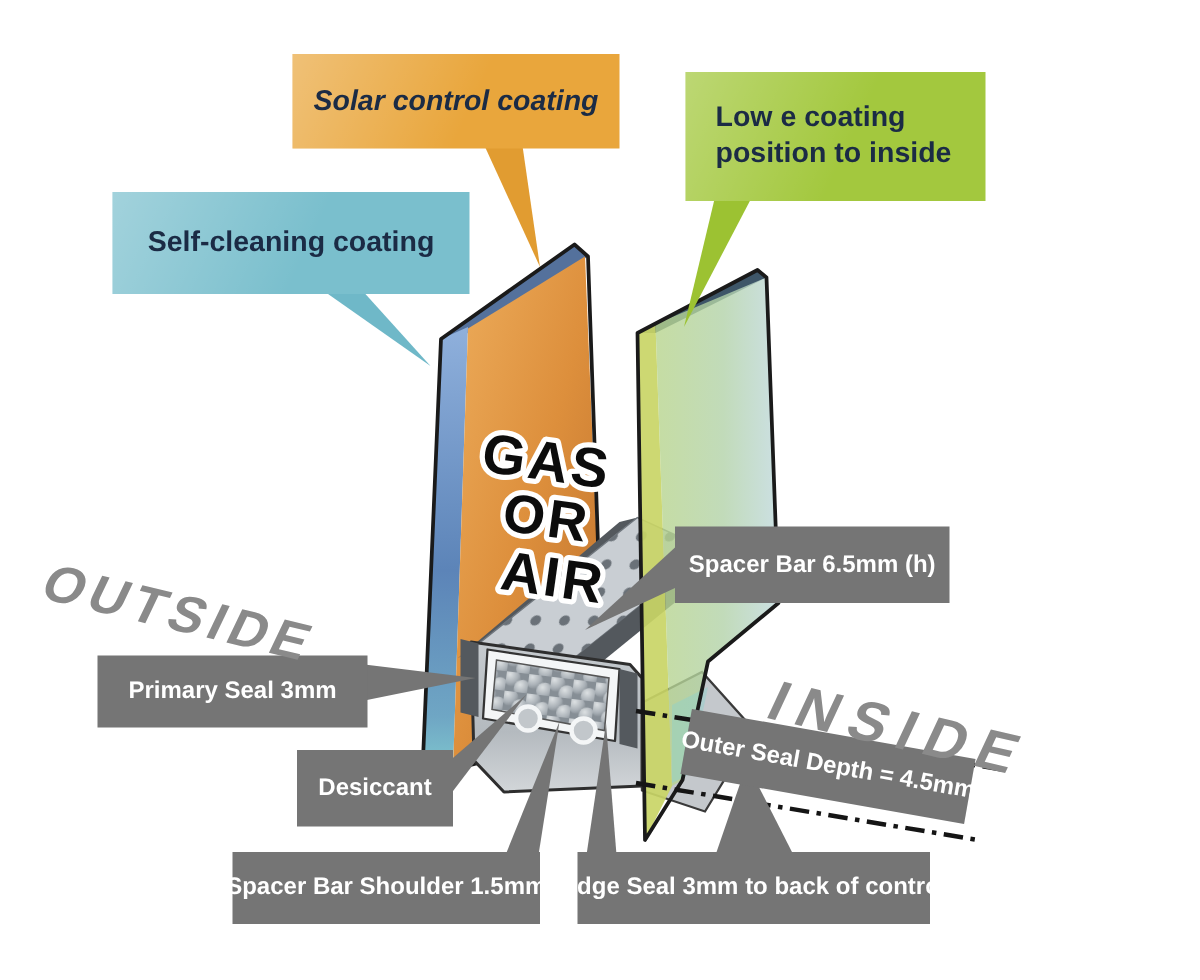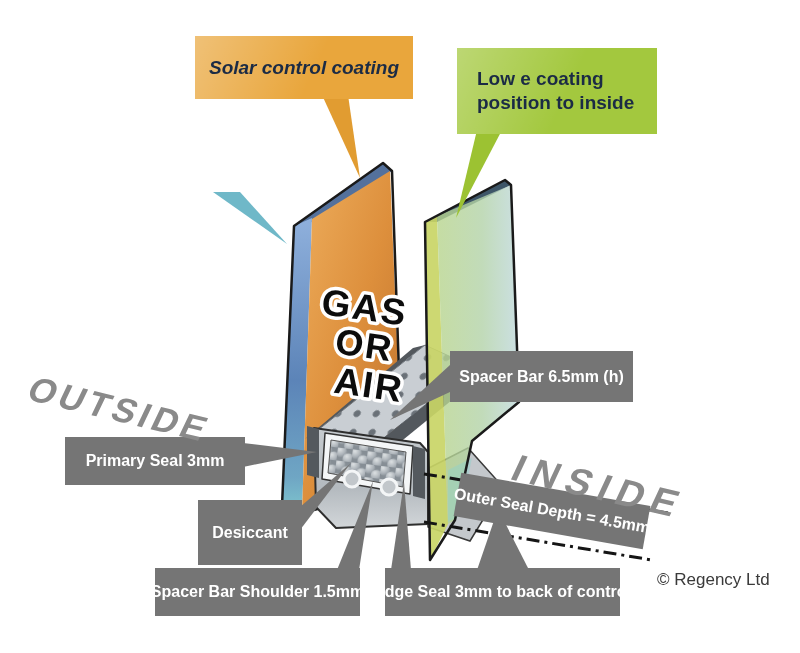--- a/index.html
+++ b/index.html
@@ -14,21 +14,21 @@
 
   .lbl-solar{left:195px;top:36px;width:218px;height:63px;
      background:linear-gradient(115deg,rgba(255,255,255,.30),rgba(255,255,255,0) 55%),#e9a63c;font-style:italic;}
   .lbl-lowe{left:457px;top:48px;width:200px;height:86px;justify-content:center;text-align:left;
      padding:10px 14px 10px 20px;line-height:1.25;
      background:linear-gradient(115deg,rgba(255,255,255,.28),rgba(255,255,255,0) 55%),#a3c83e;}
   .lbl-self{left:75px;top:128px;width:238px;height:68px;
      background:linear-gradient(115deg,rgba(255,255,255,.30),rgba(255,255,255,0) 55%),#7abfcd;}
   .lbl-spacerbar{left:450px;top:351px;width:183px;height:51px;text-align:center;}
   .lbl-primary{left:65px;top:437px;width:180px;height:48px;text-align:center;}
-  .lbl-desiccant{left:198px;top:500px;width:104px;height:65px;align-items:center;}
+  .lbl-desiccant{left:198px;top:500px;width:104px;height:51px;align-items:center;}
   .lbl-shoulder{left:155px;top:568px;width:205px;height:48px;text-align:right;}
   .lbl-edge{left:385px;top:568px;width:235px;height:48px;font-size:15px;}
   .lbl-outer{left:456px;top:489px;width:192px;height:44px;font-size:15px;
      transform:rotate(10deg);transform-origin:center center;}
 
   .side-word{position:absolute;color:#8a8a8a;font-weight:bold;font-size:35px;letter-spacing:4px;
      transform-origin:left center;white-space:nowrap;}
   .word-outside{left:30px;top:368px;transform:rotate(13.5deg) skewX(-12deg);}
   .word-inside{left:514px;top:446px;font-size:38px;letter-spacing:8px;transform:rotate(13deg) skewX(-12deg);}
 
@@ -131,20 +131,23 @@
       <polygon points="477,570 529,570 498,509" fill="#757575"></polygon>
     </g>
   </svg>
 
   <div class="callout colored lbl-solar">
     <span>Solar control coating</span>
   </div>
   <div class="callout colored lbl-lowe">
     <span>Low e coating position to inside</span>
   </div>
+  <div class="callout colored lbl-self">
+    <span>Self-cleaning coating</span>
+  </div>
   <div class="callout gray lbl-spacerbar">
     <span>Spacer Bar 6.5mm (h)</span>
   </div>
   <div class="callout gray lbl-primary">
     <span>Primary Seal 3mm</span>
   </div>
   <div class="callout gray lbl-desiccant">
     <span>Desiccant</span>
   </div>
   <div class="callout gray lbl-shoulder">
@@ -153,15 +156,14 @@
   <div class="callout gray lbl-edge">
     <span>Edge Seal 3mm to back of control</span>
   </div>
   <div class="callout gray lbl-outer">
     <span>Outer Seal Depth = 4.5mm</span>
   </div>
 
   <div class="side-word word-outside">OUTSIDE</div>
   <div class="side-word word-inside">INSIDE</div>
 
-  <div class="copyright">© Regency Ltd</div>
 
 </div>
 
 </body></html>

